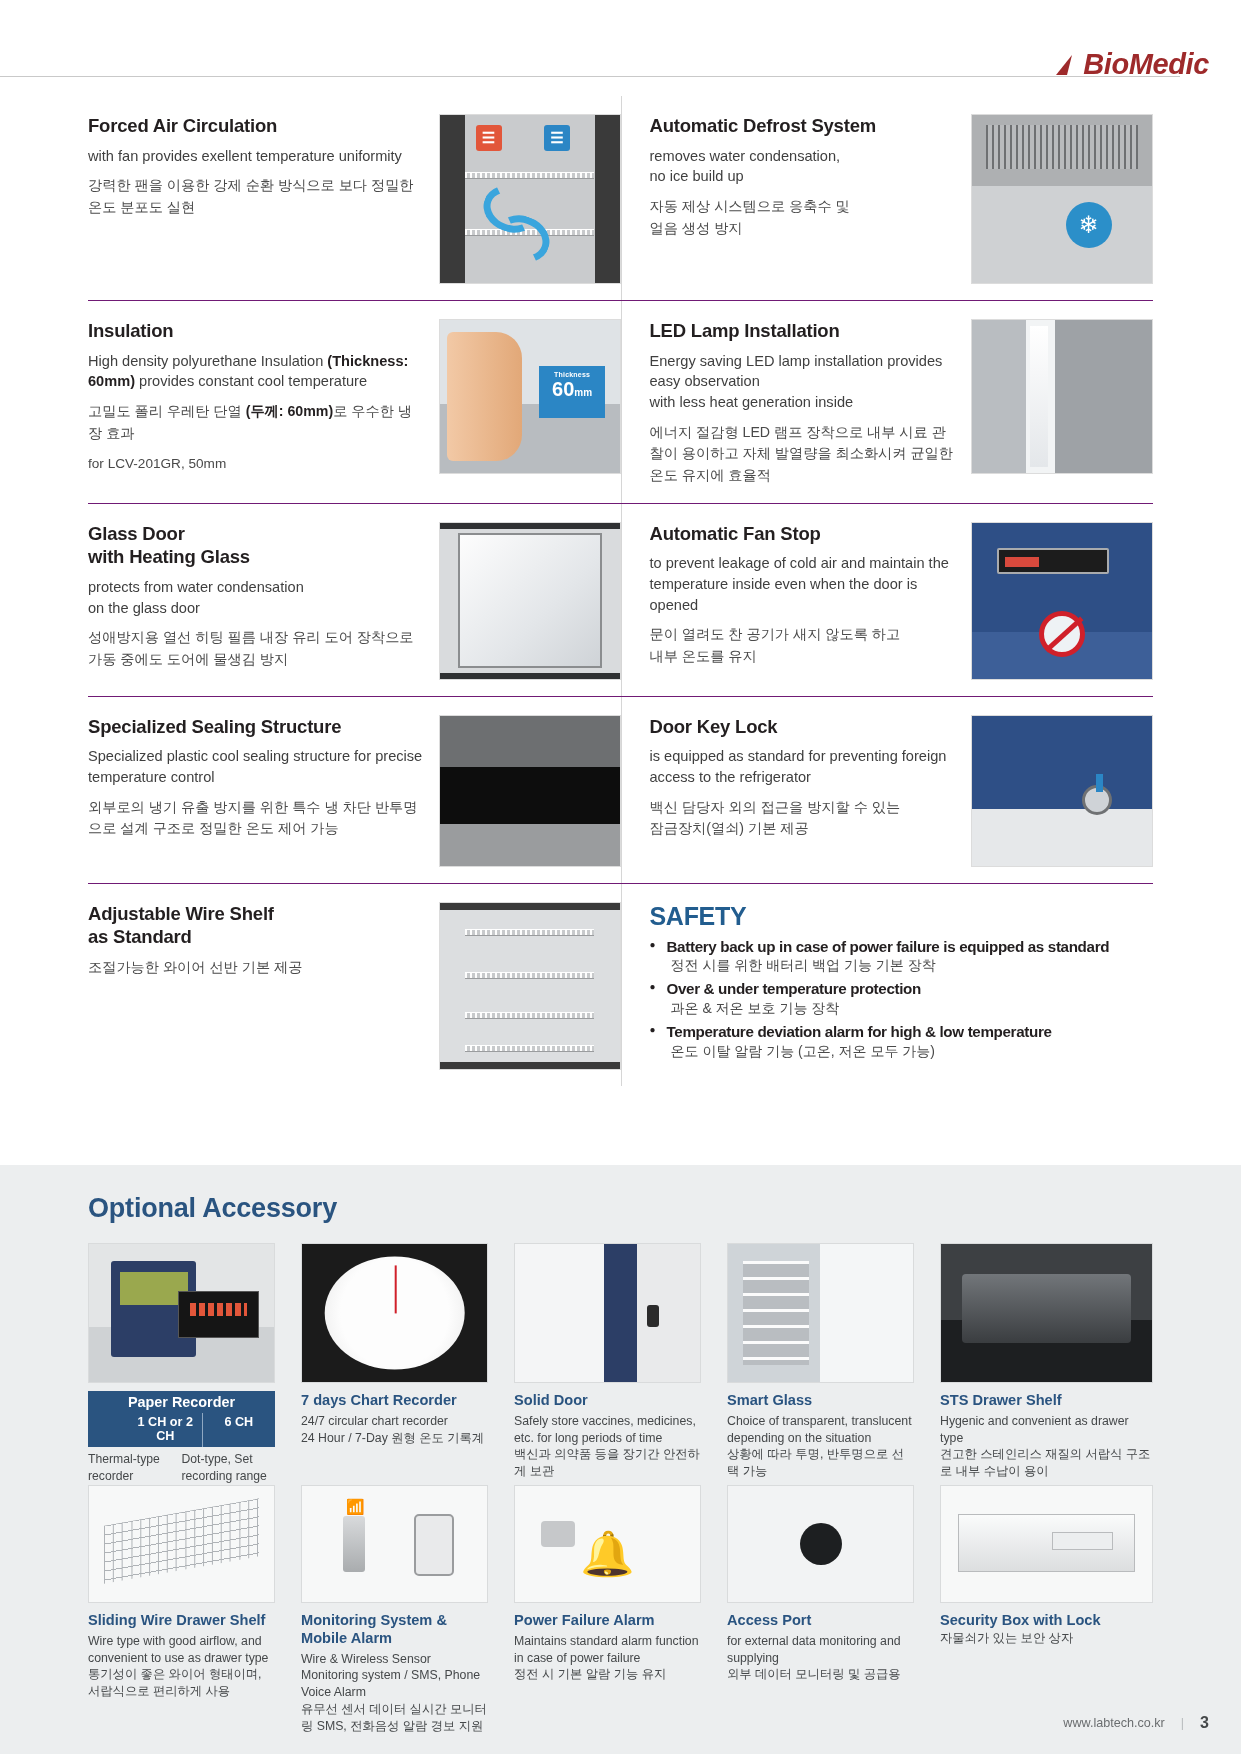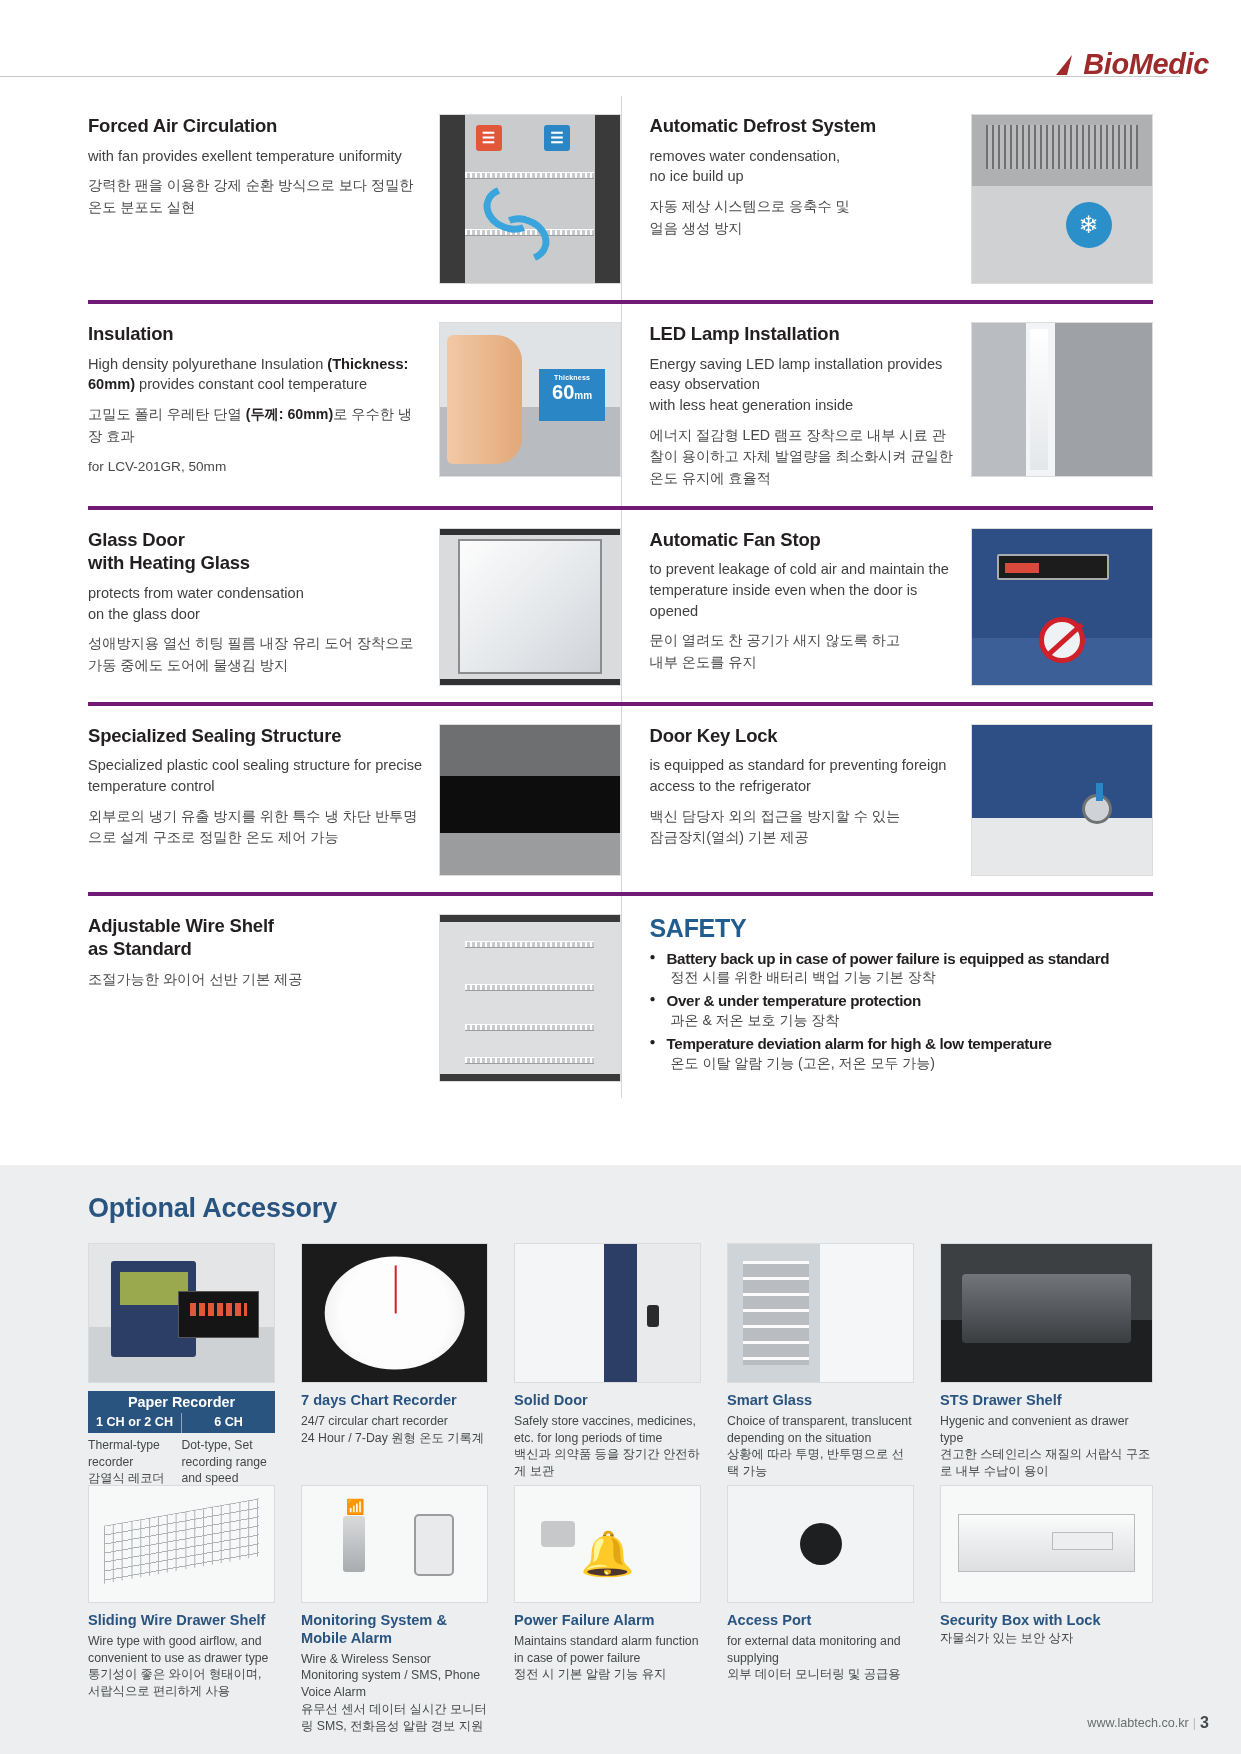--- a/index.html
+++ b/index.html
@@ -17,21 +17,21 @@
   .header-rule { position: absolute; left: 0; top: 76px; width: 1180px; height: 1px; background: #c9c9c9; }
   .logo { position: absolute; right: 32px; top: 50px; display: flex; align-items: center; gap: 7px; }
   .logo-mark { width: 26px; height: 22px; }
   .logo-text {
     font-size: 29px; font-weight: bold; font-style: italic;
     color: #9e2a2b; letter-spacing: -0.4px; line-height: 1;
   }
 
   
   .features { position: absolute; left: 88px; top: 96px; width: 1065px; }
-  .feat-row { position: relative; display: flex; border-bottom: 4px solid #701a75; }
+  .feat-row { position: relative; display: flex; border-bottom: 1px solid #701a75; }
   .feat-row:last-child { border-bottom: none; }
   .feat-cell { position: relative; display: flex; width: 50%; padding: 18px 0 16px 0; }
   .feat-cell.right { padding-left: 28px; border-left: 1px solid #d6d6d6; }
   .feat-text { flex: 1 1 auto; padding-right: 14px; }
   .feat-title {
     font-size: 18.5px; font-weight: bold; color: #231f20;
     line-height: 1.28; margin-bottom: 8px; letter-spacing: -0.2px;
   }
   .feat-en { font-size: 14.6px; color: #3f3f3f; line-height: 1.42; margin-bottom: 9px; }
   .feat-en b { font-weight: bold; color: #231f20; }
@@ -114,21 +114,21 @@
   .opt-name { font-size: 14.6px; font-weight: bold; color: #2a5480; line-height: 1.22; margin-top: 9px; }
   .opt-desc { font-size: 12.3px; color: #45484a; line-height: 1.36; margin-top: 3px; }
   .opt-kr { font-size: 12.3px; color: #45484a; line-height: 1.4; }
 
   
   .rec-table { width: 100%; margin-top: 8px; }
   .rec-head { background: #2a5480; color: #fff; text-align: center;
               font-size: 14.4px; font-weight: bold; padding: 3px 14px; }
   .rec-sub { display: flex; background: #2a5480; color: #fff; font-size: 12.6px; font-weight: bold; }
   .rec-sub div { flex: 1; text-align: center; padding: 2px 0 4px; }
-  .rec-sub div:first-child { border-right: 1px solid #8fa8c2; }
+  .rec-sub div:first-child { border-right: 1px solid #8fa8c2; padding-left: 41px; }
   .rec-body { display: flex; font-size: 12.2px; color: #45484a; line-height: 1.36; padding-top: 4px; }
   .rec-body div { flex: 1; padding-right: 8px; }
 
   
   .t-rec { background: linear-gradient(180deg,#e3e5e6 0 60%, #cfd2d4 60% 100%); }
   .t-rec .unit { position: absolute; left: 12%; top: 12%; width: 46%; height: 70%;
                  background: #2c3e66; border-radius: 3px; }
   .t-rec .unit::after { content:""; position:absolute; left:10%; top:12%; width:80%; height:34%;
                         background:#9aa84e; }
   .t-rec .panel { position: absolute; right: 8%; top: 34%; width: 44%; height: 34%;
@@ -172,21 +172,21 @@
   .t-sec { background: #f7f8f8; }
   .t-sec .box { position: absolute; left: 8%; top: 24%; width: 84%; height: 50%;
                 background: linear-gradient(180deg,#fafbfb,#dcdedf); border: 1px solid #b9bbbd; }
   .t-sec .box::after { content:""; position:absolute; right: 12%; top: 30%; width: 34%; height: 30%;
                        background:#eceeef; border:1px solid #b9bbbd; }
 
   .opt-row2 { position: absolute; left: 88px; top: 320px; width: 1065px; display: flex; }
 
   
   .footer { position: absolute; right: 32px; bottom: 22px; display: flex;
-            align-items: center; gap: 4px; font-size: 12.6px; color: #6a6d6f; }
+            align-items: center; gap: 16px; font-size: 12.6px; color: #6a6d6f; }
   .footer .pg { font-size: 16px; font-weight: bold; color: #45484a; }
   .footer .sep { color: #b9bbbd; }
 </style>
 </head>
 <body>
 
 <div class="page">
 
   <div class="header">
     <div class="header-rule"></div>

